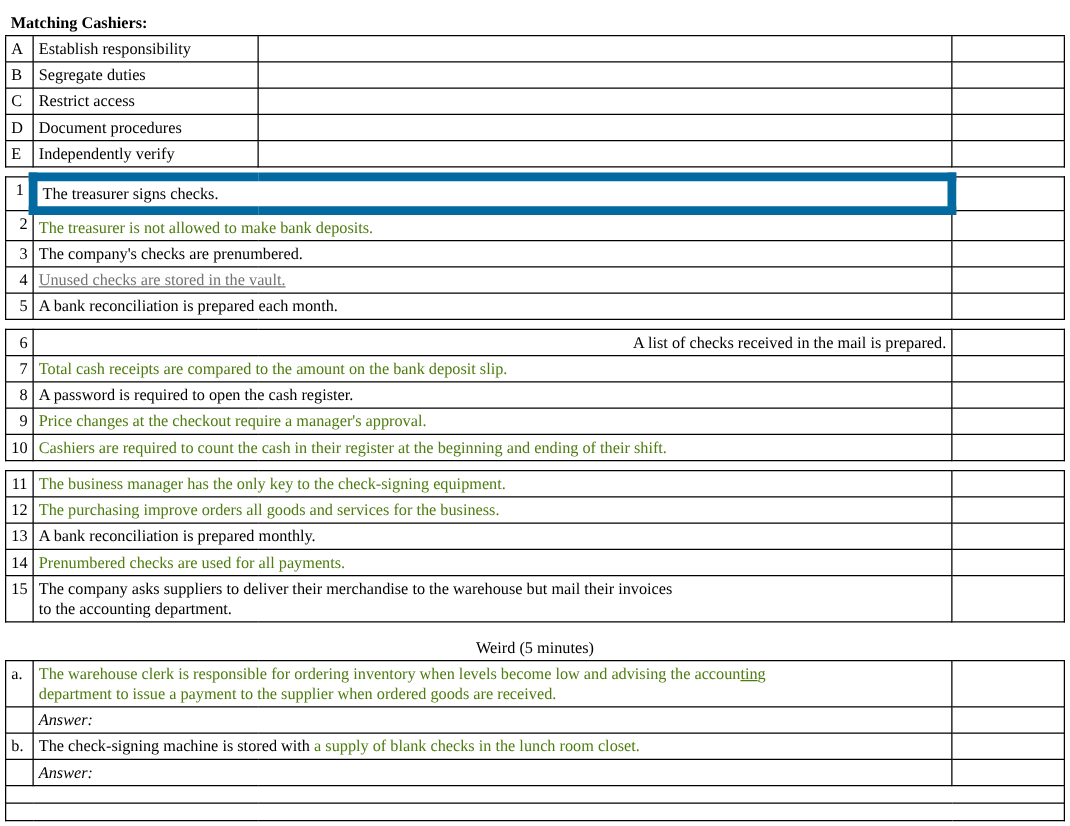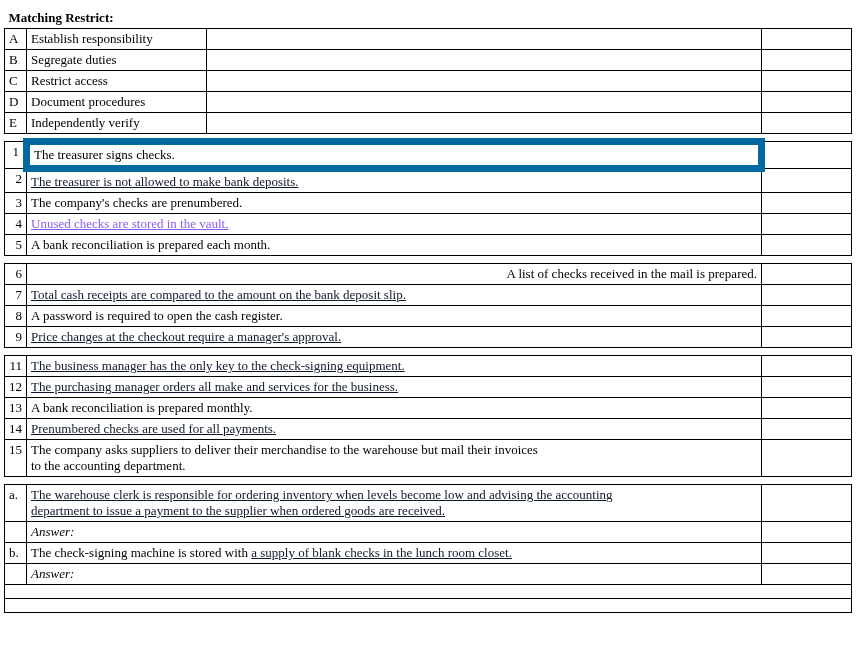--- a/index.html
+++ b/index.html
@@ -34,32 +34,32 @@
     }
     .answer-col {
       width: 90px;
       border: 1px solid #000;
     }
     .num-col {
       width: 22px;
       text-align: right;
       border: 1px solid #000;
     }
-    .blue { color: #0f172a; text-decoration: underline; }
-    .blue-underline { color: #8b5cf6; text-decoration: underline; }
+    .blue { color: #4d7c0f; }
+    .blue-underline { color: #737373; text-decoration: underline; }
   </style>
 </head>
 <body>
 
 <div class="page">
   <table>
 
     <tbody>
         <tr>
-      <td colspan="4" class="matching-label" style="border:none; border-bottom:1px solid #000;">Matching Restrict:</td>
+      <td colspan="4" class="matching-label" style="border:none; border-bottom:1px solid #000;">Matching Cashiers:</td>
     </tr>
 
     <tr>
       <td class="choice-letter" style="width:22px; border:1px solid #000;">A</td>
       <td style="width:180px; border:1px solid #000;">Establish responsibility</td>
       <td style="border:1px solid #000;"></td>
       <td class="answer-col"></td>
     </tr>
     <tr>
       <td class="choice-letter" style="width:22px; border:1px solid #000;">B</td>
@@ -133,33 +133,38 @@
     <tr>
       <td class="num-col">8</td>
       <td style="border:1px solid #000;" colspan="2">A password is required to open the cash register.</td>
       <td class="answer-col"></td>
     </tr>
     <tr>
       <td class="num-col">9</td>
       <td style="border:1px solid #000;" colspan="2"><span class="blue">Price changes at the checkout require a manager's approval.</span></td>
       <td class="answer-col"></td>
     </tr>
+    <tr>
+      <td class="num-col">10</td>
+      <td style="border:1px solid #000;" colspan="2"><span class="blue">Cashiers are required to count the cash in their register at the beginning and ending of their shift.</span></td>
+      <td class="answer-col"></td>
+    </tr>
 
     <tr>
       <td colspan="4" style="height:8px; border:none;"></td>
     </tr>
 
     <tr>
       <td class="num-col">11</td>
       <td style="border:1px solid #000;" colspan="2"><span class="blue">The business manager has the only key to the check-signing equipment.</span></td>
       <td class="answer-col"></td>
     </tr>
     <tr>
       <td class="num-col">12</td>
-      <td style="border:1px solid #000;" colspan="2"><span class="blue">The purchasing manager orders all make and services for the business.</span></td>
+      <td style="border:1px solid #000;" colspan="2"><span class="blue">The purchasing improve orders all goods and services for the business.</span></td>
       <td class="answer-col"></td>
     </tr>
     <tr>
       <td class="num-col">13</td>
       <td style="border:1px solid #000;" colspan="2">A bank reconciliation is prepared monthly.</td>
       <td class="answer-col"></td>
     </tr>
     <tr>
       <td class="num-col">14</td>
       <td style="border:1px solid #000;" colspan="2"><span class="blue">Prenumbered checks are used for all payments.</span></td>
@@ -168,20 +173,25 @@
     <tr>
       <td class="num-col" style="vertical-align:top;">15</td>
       <td style="border:1px solid #000;" colspan="2">The company asks suppliers to deliver their merchandise to the warehouse but mail their invoices<br>to the accounting department.</td>
       <td class="answer-col"></td>
     </tr>
 
     <tr>
       <td colspan="4" style="height:8px; border:none;"></td>
     </tr>
 
+    <tr>
+      <td colspan="4" style="text-align:center; border:none; padding:4px 0 2px 0;">
+        <span>Weird (5 minutes)</span>
+      </td>
+    </tr>
 
 
     <tr>
       <td style="border:1px solid #000; width:22px; vertical-align:top;">a.</td>
       <td colspan="2" style="border:1px solid #000;">
         <span class="blue">The warehouse clerk is responsible for ordering inventory when levels become low and advising the accoun<span style="text-decoration:underline;">tin</span>g<br>department to issue a payment to the supplier when ordered goods are received.</span>
       </td>
       <td class="answer-col"></td>
     </tr>
     <tr>

